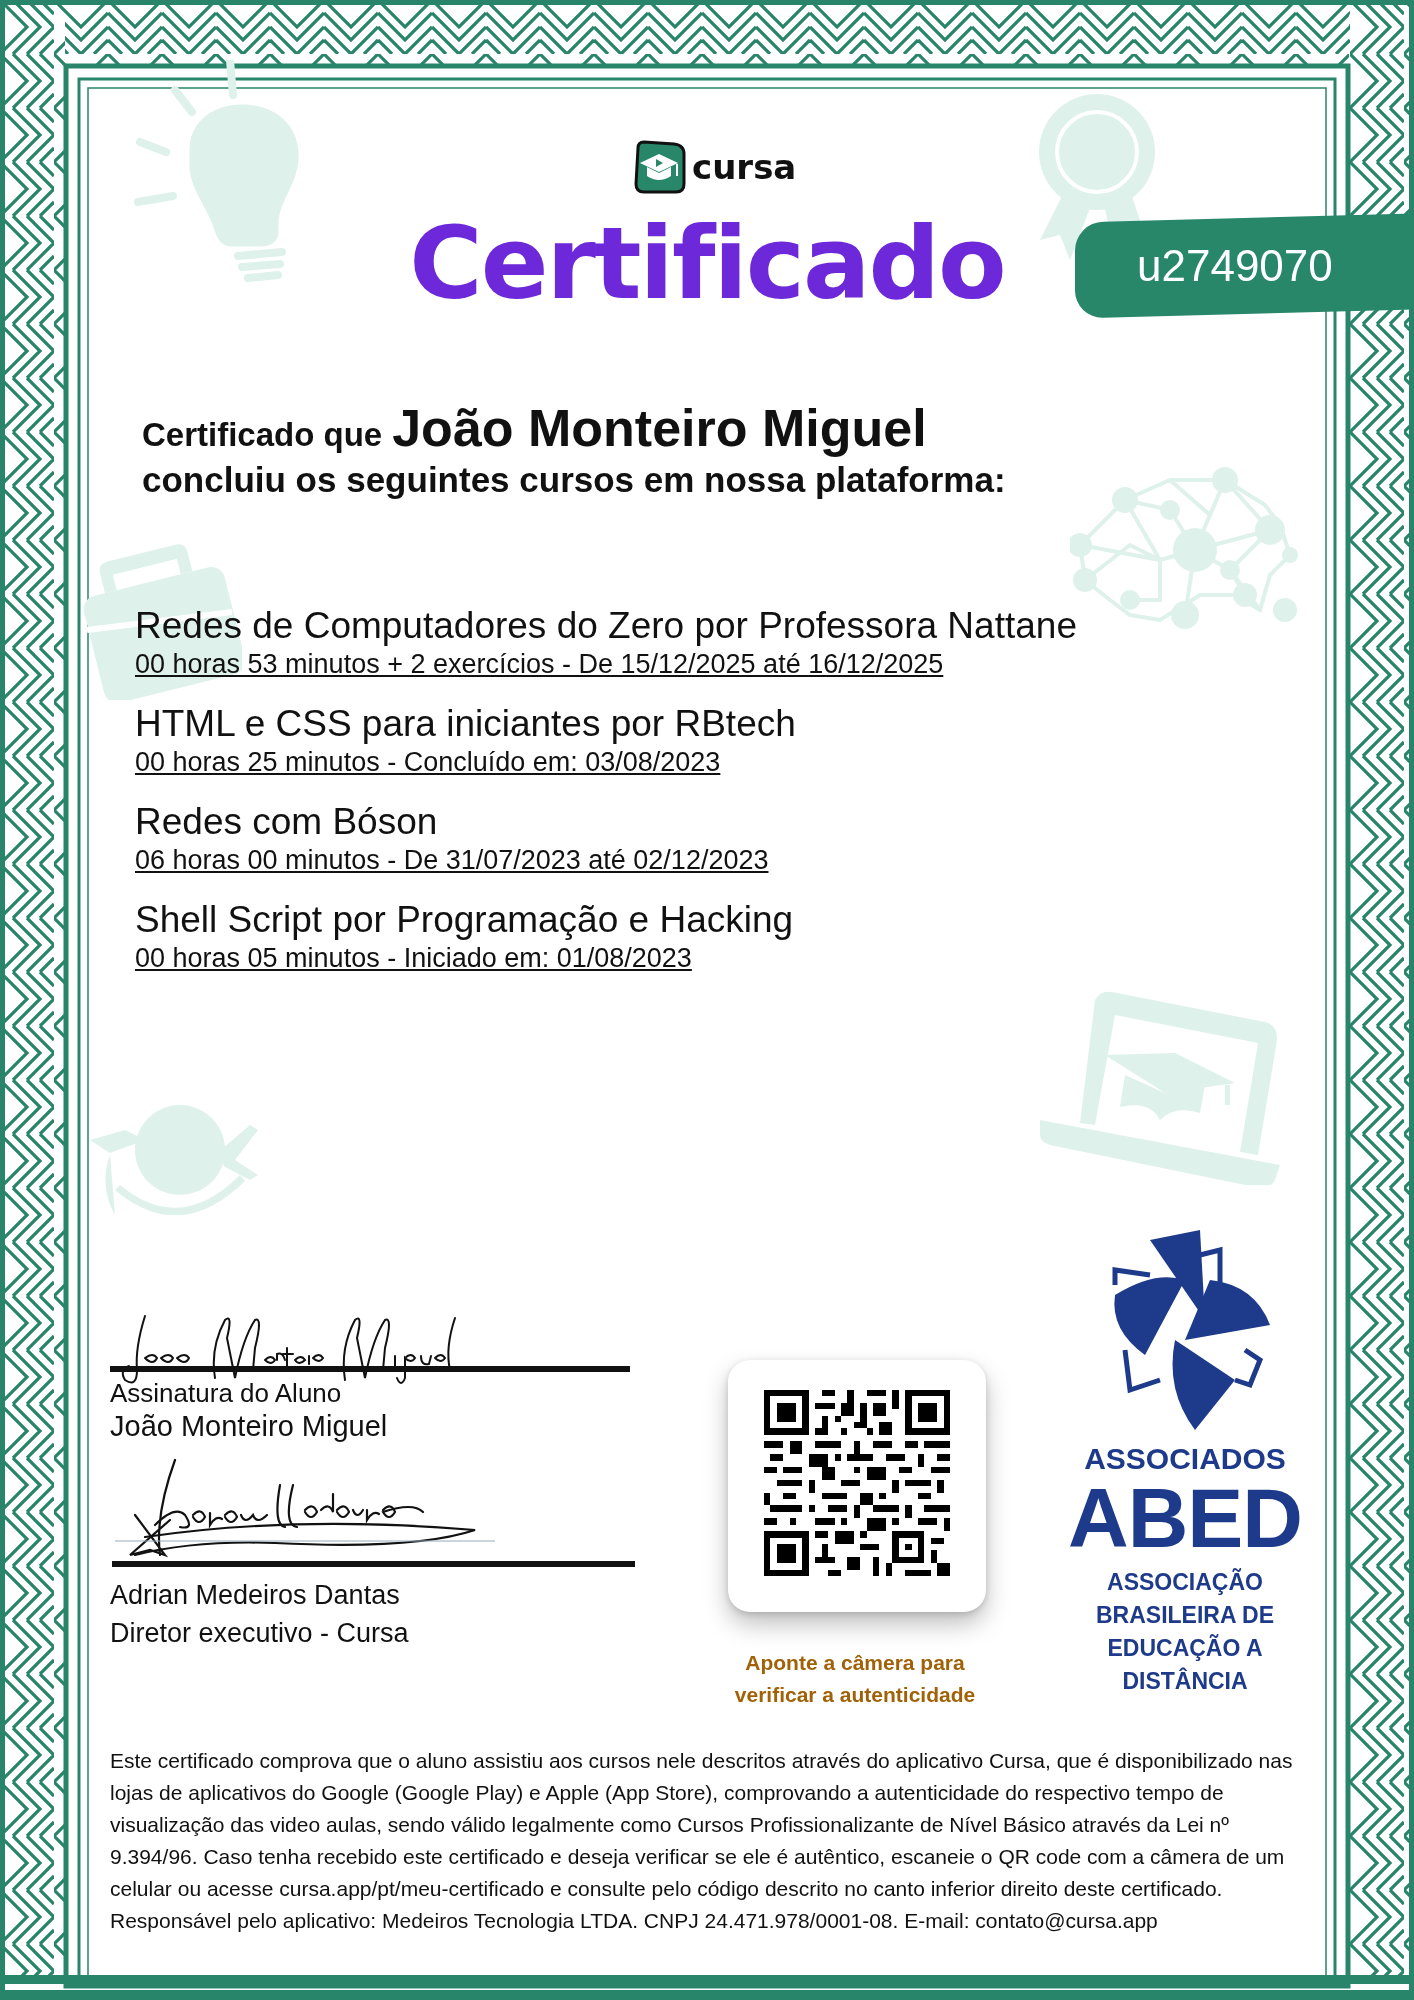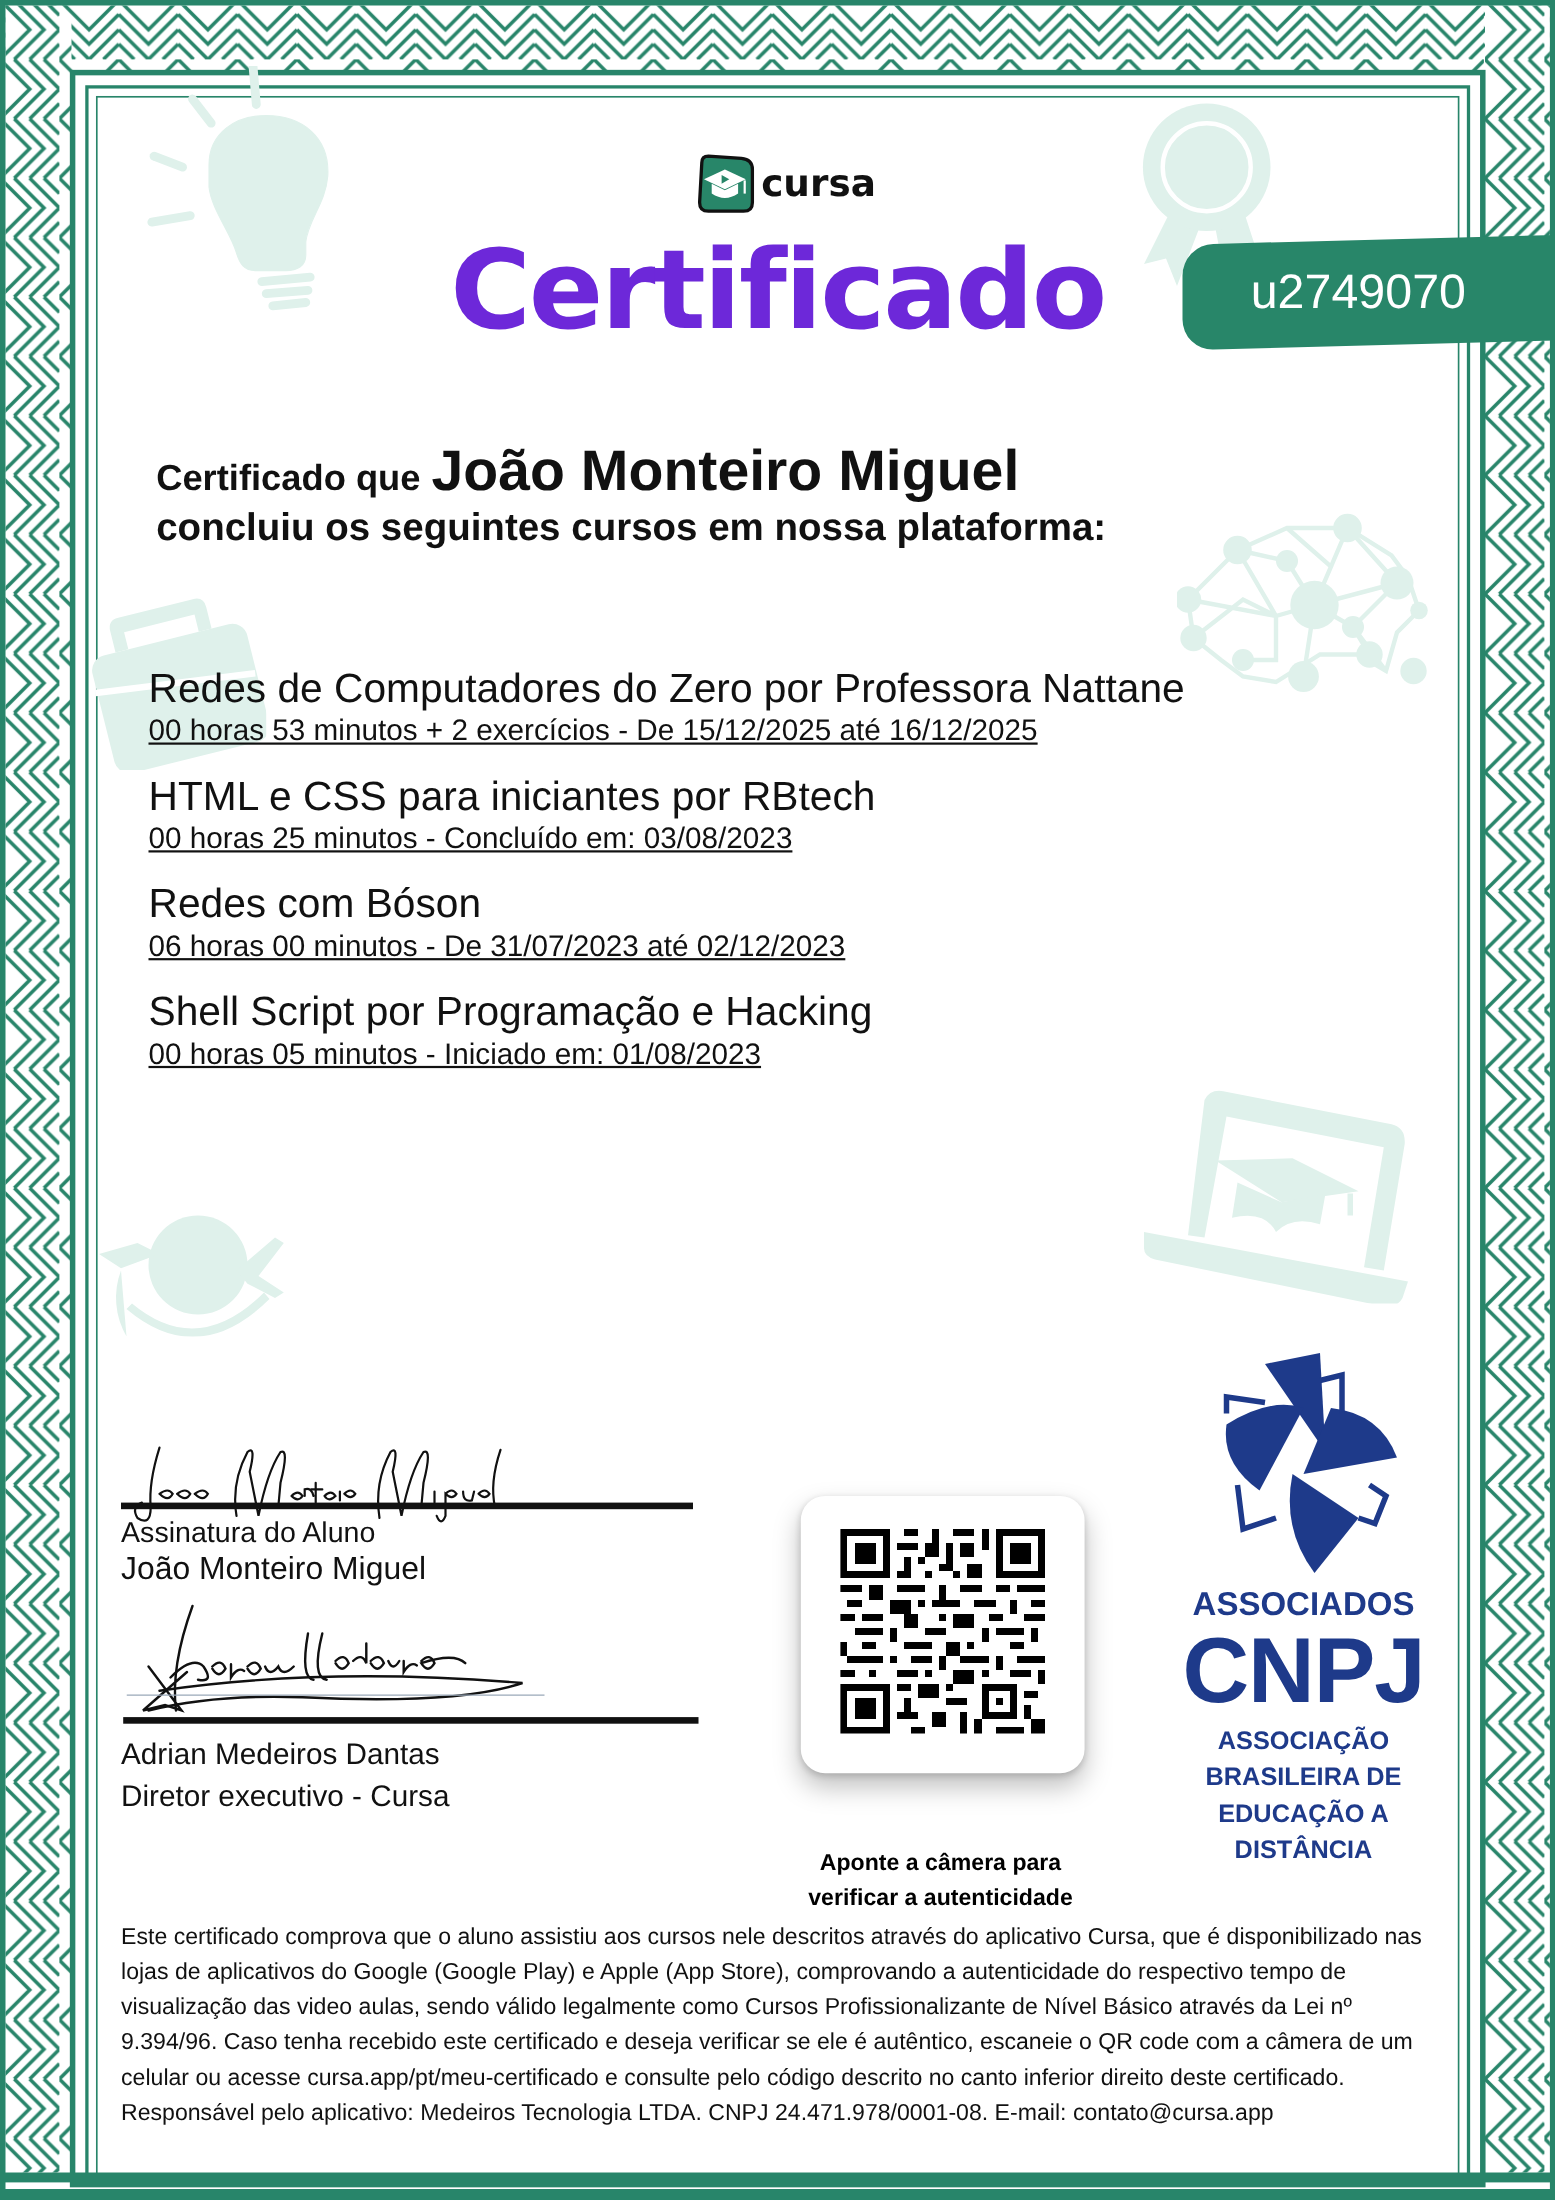--- a/index.html
+++ b/index.html
@@ -15,21 +15,21 @@
   .intro .lead{font-weight:bold;font-size:33px;}
   .intro .name{font-weight:bold;font-size:52px;margin-left:10px;}
   .intro .line2{font-weight:bold;font-size:35px;margin-top:2px;}
   .courses{position:absolute;left:135px;top:604px;width:1050px;}
   .course{margin-bottom:22px;}
   .course .cname{font-weight:normal;font-size:37px;line-height:44px;}
   .course .cdesc{font-size:27px;line-height:32px;text-decoration:underline;}
   .sig-line{position:absolute;height:6px;background:#111;}
   .label{position:absolute;font-size:27px;color:#111;}
   .qr-card{position:absolute;left:728px;top:1360px;width:258px;height:252px;background:#fff;border-radius:22px;box-shadow:0 12px 24px rgba(0,0,0,0.25),0 2px 6px rgba(0,0,0,0.15);}
-  .qr-caption{position:absolute;left:690px;top:1647px;width:330px;text-align:center;font-weight:bold;font-size:21px;line-height:32px;color:#000000;margin-top:31px;}
+  .qr-caption{position:absolute;left:690px;top:1647px;width:330px;text-align:center;font-weight:bold;font-size:21px;line-height:32px;color:#a16207;}
   .abed{position:absolute;left:1040px;top:1230px;width:290px;text-align:center;color:#1e3a8a;font-weight:bold;}
   .abed .assoc{font-size:30px;margin-top:12px;}
   .abed .big{font-size:84px;line-height:84px;letter-spacing:-1px;}
   .abed .sub{font-size:23px;line-height:33px;margin-top:6px;}
   .legal{position:absolute;left:110px;top:1745px;width:1200px;font-size:21px;line-height:32px;color:#111;}
   .bottom-stripe{position:absolute;left:0;width:1414px;background:#28856a;}
 </style>
 </head>
 <body>
 
@@ -254,21 +254,21 @@
       <path d="M90 110 L150 150 L110 200 Q80 160 90 110 Z"></path>
     </g>
     <g fill="none" stroke="#1e3a8a" stroke-width="5">
       <path d="M115 25 L135 20 L135 55"></path>
       <path d="M30 55 L30 40 L65 45"></path>
       <path d="M160 120 L175 130 L165 155 L150 150"></path>
       <path d="M40 120 L45 160 L75 150"></path>
     </g>
   </svg>
   <div class="assoc">ASSOCIADOS</div>
-  <div class="big">CNPJ</div>
+  <div class="big">ABED</div>
   <div class="sub">
     <div>ASSOCIAÇÃO</div>
     <div>BRASILEIRA DE</div>
     <div>EDUCAÇÃO A</div>
     <div>DISTÂNCIA</div>
   </div>
 </div>
 
 <div class="legal">
   <div>Este certificado comprova que o aluno assistiu aos cursos nele descritos através do aplicativo Cursa, que é disponibilizado nas lojas de aplicativos do Google (Google Play) e Apple (App Store), comprovando a autenticidade do respectivo tempo de visualização das video aulas, sendo válido legalmente como Cursos Profissionalizante de Nível Básico através da Lei nº 9.394/96. Caso tenha recebido este certificado e deseja verificar se ele é autêntico, escaneie o QR code com a câmera de um celular ou acesse cursa.app/pt/meu-certificado e consulte pelo código descrito no canto inferior direito deste certificado.</div>

